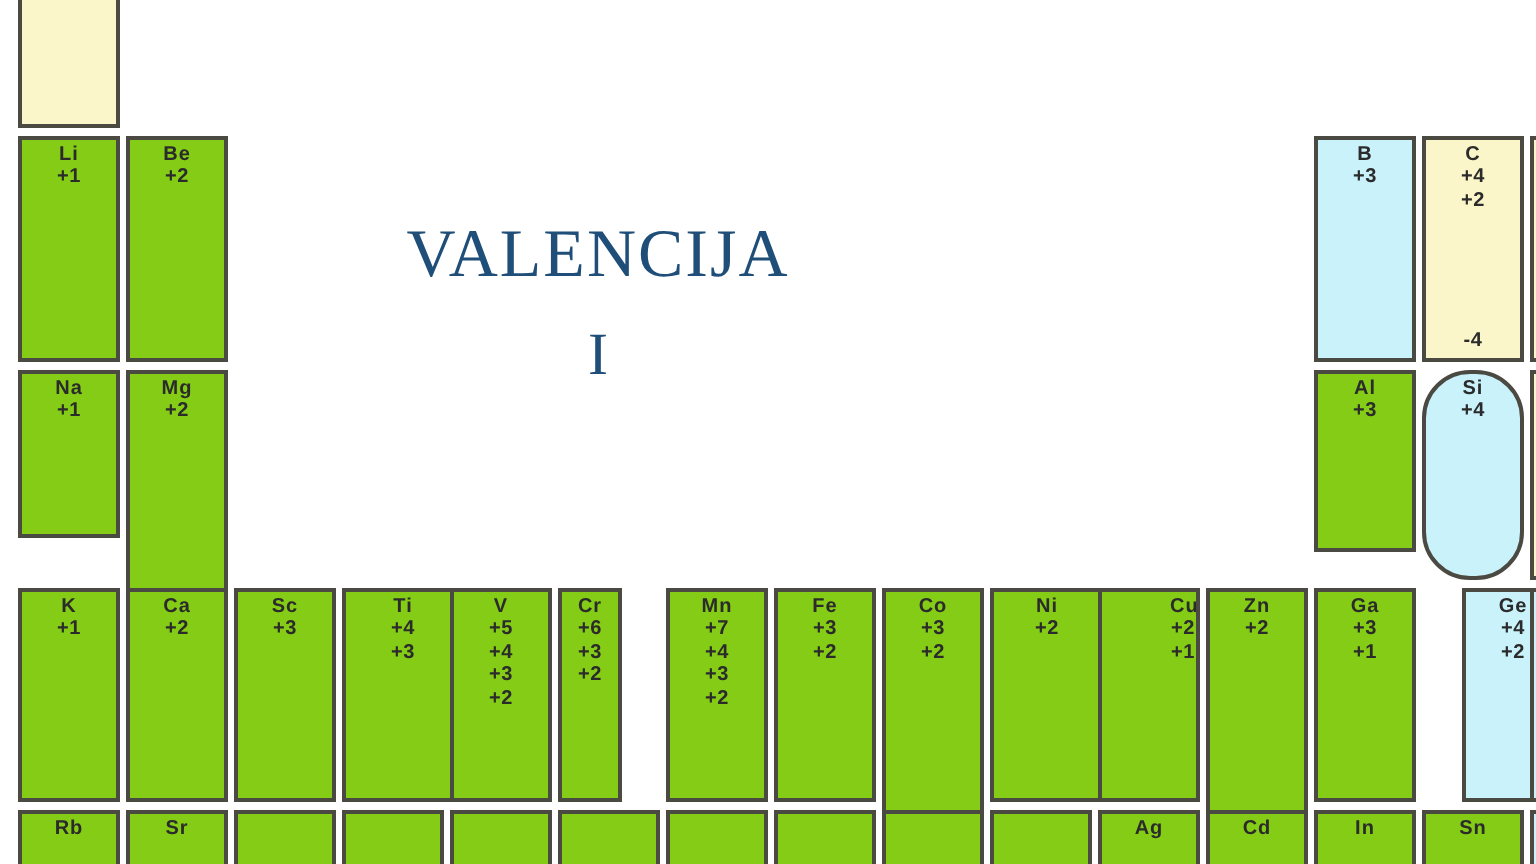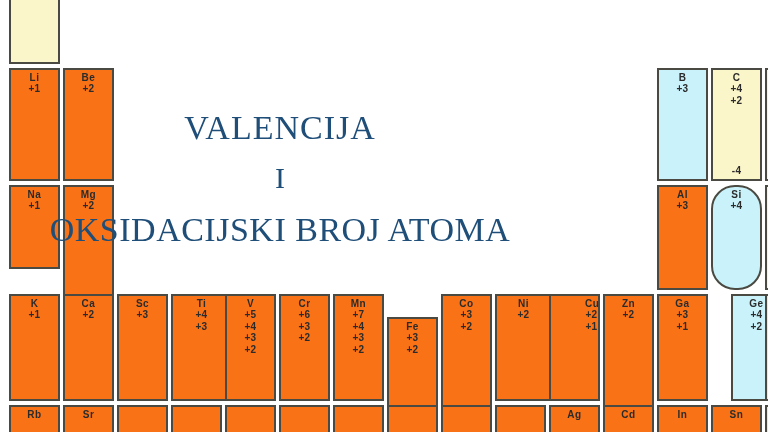--- a/index.html
+++ b/index.html
@@ -17,21 +17,21 @@
   .cell{
     position:absolute;
     box-sizing:border-box;
     border:2px solid #4a4a42;
     background:#ffffff;
     overflow:hidden;
     text-align:center;
   }
   .cell.yellow{background:#fbf6c9;}
   .cell.cyan{background:#c9f2fb;}
-  .cell.white{background:#f97316;}
+  .cell.white{background:#84cc16;}
   .sym{
     display:block;
     font-size:10px;
     font-weight:bold;
     color:#2b2b2b;
     line-height:11px;
     margin-top:2px;
     letter-spacing:0.5px;
   }
   .pos{
@@ -53,20 +53,21 @@
     letter-spacing:0.3px;
   }
   #title-overlay{
     position:absolute;
     left:0; top:105px;
     width:560px;
     text-align:center;
     font-family:"Liberation Serif", serif;
     color:#23527c;
     pointer-events:none;
+    padding-left:19px;
   }
   #title-overlay .tline{
     display:block;
     color:#1f4e79;
     font-weight:normal;
   }
   .t1{font-size:34px;line-height:46px;letter-spacing:1px;}
   .t2{font-size:30px;line-height:54px;}
   .t3{font-size:34px;line-height:50px;letter-spacing:0.5px;}
 </style>
@@ -105,21 +106,21 @@
       <span class="neg">-3</span>
     </div>
     <div class="cell white" style="left: 9px; top: 185px; width: 51px; height: 84px;">
       <span class="sym">Na</span>
       <span class="pos">+1</span>
     </div>
     <div class="cell white" style="left: 63px; top: 185px; width: 51px; height: 116px;">
       <span class="sym">Mg</span>
       <span class="pos">+2</span>
     </div>
-    <div class="cell white" style="left: 657px; top: 185px; width: 51px; height: 105px;">
+    <div class="cell white" style="left: 657px; top: 185px; width: 51px; height: 91px;">
       <span class="sym">Al</span>
       <span class="pos">+3</span>
     </div>
     <div class="cell cyan" style="left: 711px; top: 185px; width: 51px; height: 105px; border-radius: 24px;">
       <span class="sym">Si</span>
       <span class="pos">+4</span>
     </div>
     <div class="cell yellow" style="left: 765px; top: 185px; width: 51px; height: 105px;">
       <span class="sym">P</span>
       <span class="pos">+5</span>
@@ -143,34 +144,34 @@
       <span class="pos">+4</span>
       <span class="pos">+3</span>
     </div>
     <div class="cell white" style="left: 225px; top: 294px; width: 51px; height: 107px;">
       <span class="sym">V</span>
       <span class="pos">+5</span>
       <span class="pos">+4</span>
       <span class="pos">+3</span>
       <span class="pos">+2</span>
     </div>
-    <div class="cell white" style="left: 279px; top: 294px; width: 51px; height: 107px;">
+    <div class="cell white" style="left: 279px; top: 294px; width: 32px; height: 107px;">
       <span class="sym">Cr</span>
       <span class="pos">+6</span>
       <span class="pos">+3</span>
       <span class="pos">+2</span>
     </div>
     <div class="cell white" style="left: 333px; top: 294px; width: 51px; height: 107px;">
       <span class="sym">Mn</span>
       <span class="pos">+7</span>
       <span class="pos">+4</span>
       <span class="pos">+3</span>
       <span class="pos">+2</span>
     </div>
-    <div class="cell white" style="left: 387px; top: 294px; width: 51px; height: 107px; margin-top: 23px;">
+    <div class="cell white" style="left: 387px; top: 294px; width: 51px; height: 107px;">
       <span class="sym">Fe</span>
       <span class="pos">+3</span>
       <span class="pos">+2</span>
     </div>
     <div class="cell white" style="left: 441px; top: 294px; width: 51px; height: 139px;">
       <span class="sym">Co</span>
       <span class="pos">+3</span>
       <span class="pos">+2</span>
     </div>
     <div class="cell white" style="left: 495px; top: 294px; width: 57px; height: 107px;">
@@ -245,14 +246,13 @@
       <span class="sym">Sn</span>
     </div>
     <div class="cell cyan" style="left: 765px; top: 405px; width: 51px; height: 110px;">
       <span class="sym">Sb</span>
     </div>
   </div>
 
 <div id="title-overlay">
   <span class="tline t1">VALENCIJA</span>
   <span class="tline t2">I</span>
-  <span class="tline t3">OKSIDACIJSKI BROJ ATOMA</span>
 </div>
 
 </body></html>

